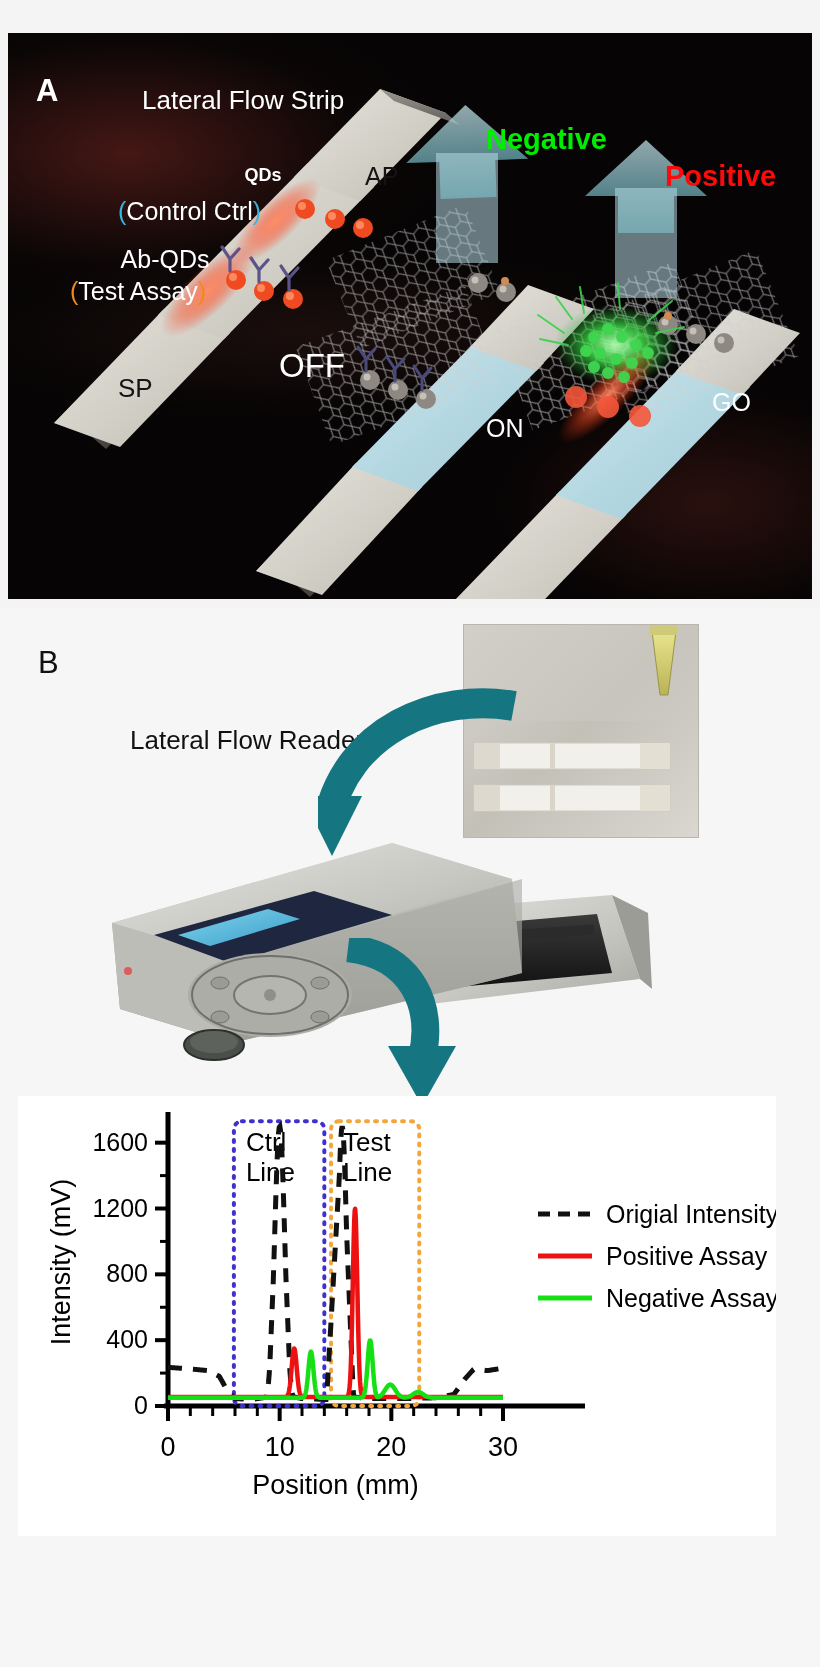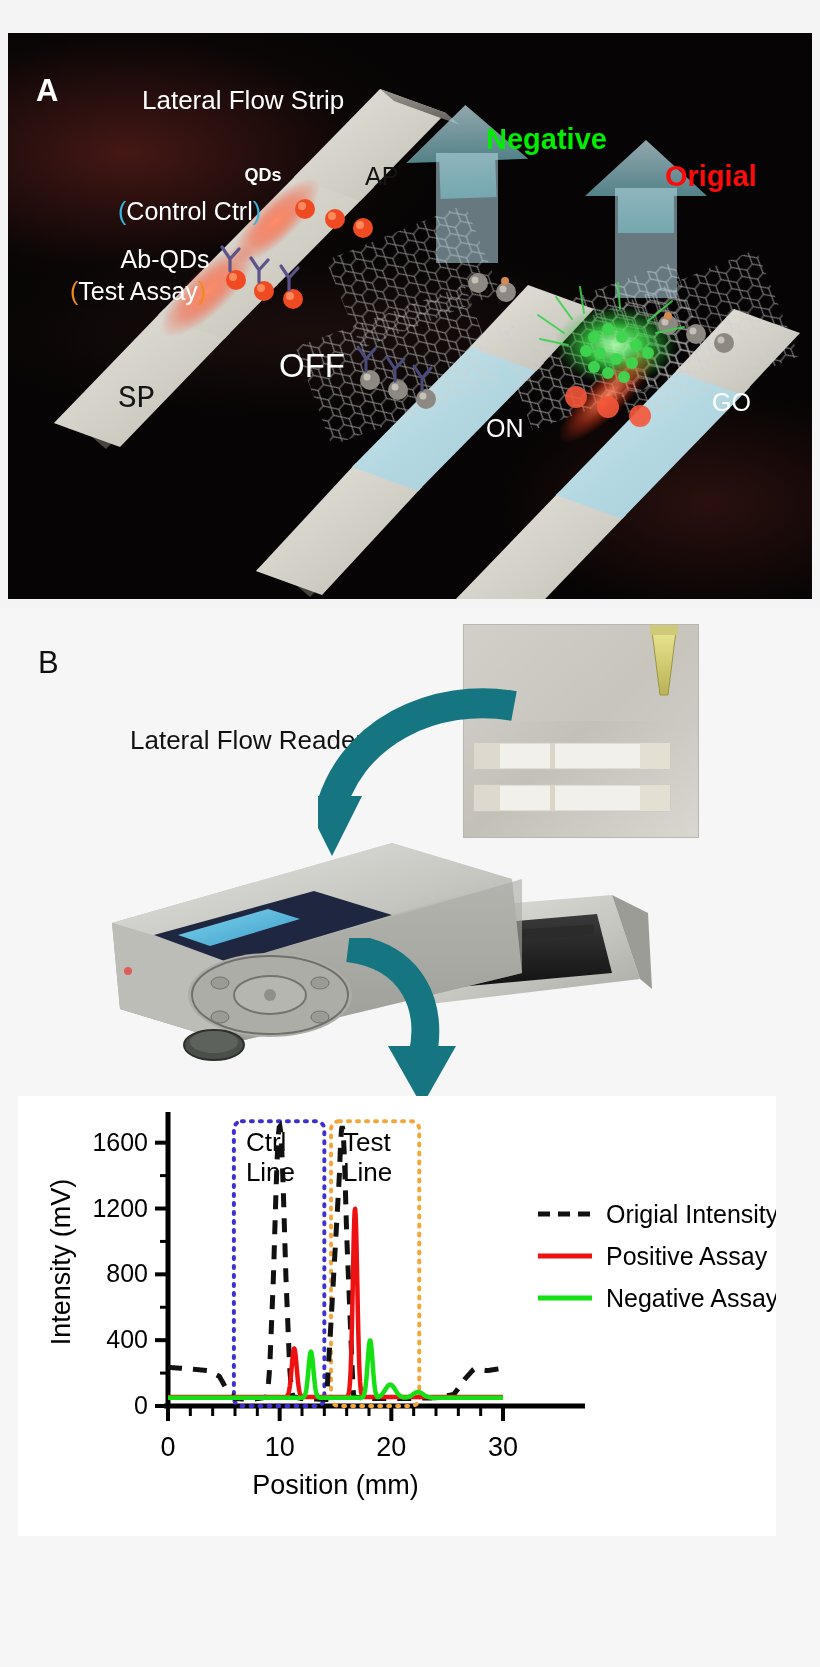--- a/index.html
+++ b/index.html
@@ -16,21 +16,21 @@
   .tagA{position:absolute;left:28px;top:40px;color:#fff;font-size:31px;font-weight:bold;letter-spacing:.5px;}
   .ttlA{position:absolute;left:134px;top:52px;color:#fff;font-size:26px;}
   .lblQDs{position:absolute;left:190px;top:132px;color:#fff;font-size:18px;text-align:center;width:130px;font-weight:bold;}
   .lblCtrl{position:absolute;left:110px;top:164px;font-size:25px;color:#fff;white-space:nowrap;}
   .lblAb{position:absolute;left:82px;top:212px;color:#fff;font-size:25px;width:150px;text-align:center;}
   .lblTest{position:absolute;left:62px;top:244px;font-size:25px;color:#fff;white-space:nowrap;}
   .paren-c{color:#33b7e0;}
   .paren-o{color:#f08a1c;}
   .lblNeg{position:absolute;left:478px;top:90px;color:#00ef00;font-size:29px;font-weight:bold;}
   .lblPos{position:absolute;left:657px;top:127px;color:#ff0a0a;font-size:29px;font-weight:bold;}
-  .lblSP{position:absolute;left:110px;top:348px;color:#141414;font-size:31px;font-family:Liberation Mono, monospace;}
+  .lblSP{position:absolute;left:110px;top:340px;color:#141414;font-size:26px;}
   .lblAP{position:absolute;left:357px;top:113px;color:#141414;font-size:25px;margin-top:16px;}
   .lblOFF{position:absolute;left:271px;top:314px;color:#fff;font-size:33px;}
   .lblON{position:absolute;left:478px;top:381px;color:#fff;font-size:25px;}
   .lblGO{position:absolute;left:704px;top:355px;color:#fff;font-size:25px;}
 
   
   #panelB{position:absolute;left:0;top:608px;width:820px;height:1059px;background:#f6f6f6;}
   .tagB{position:absolute;left:38px;top:37px;color:#111;font-size:31px;font-weight:500;}
   .ttlB{position:absolute;left:130px;top:725px;color:#111;font-size:26px;}
 
@@ -213,21 +213,21 @@
   <div class="tagA">A</div>
   <div class="ttlA">Lateral Flow Strip</div>
 
   <div class="lblQDs">QDs</div>
   <div class="lblCtrl"><span class="paren-c">(</span><span>Control Ctrl</span><span class="paren-c">)</span></div>
 
   <div class="lblAb">Ab-QDs</div>
   <div class="lblTest"><span class="paren-o">(</span><span>Test Assay</span><span class="paren-o">)</span></div>
 
   <div class="lblNeg">Negative</div>
-  <div class="lblPos">Origial</div>
+  <div class="lblPos">Positive</div>
   <div class="lblSP">SP</div>
   <div class="lblAP">AP</div>
   <div class="lblOFF">OFF</div>
   <div class="lblON">ON</div>
   <div class="lblGO">GO</div>
 </div>
 
 <div id="panelB">
   <div class="tagB">B</div>
   <div class="ttlB" style="top:117px;left:130px;">Lateral Flow Reader</div>

